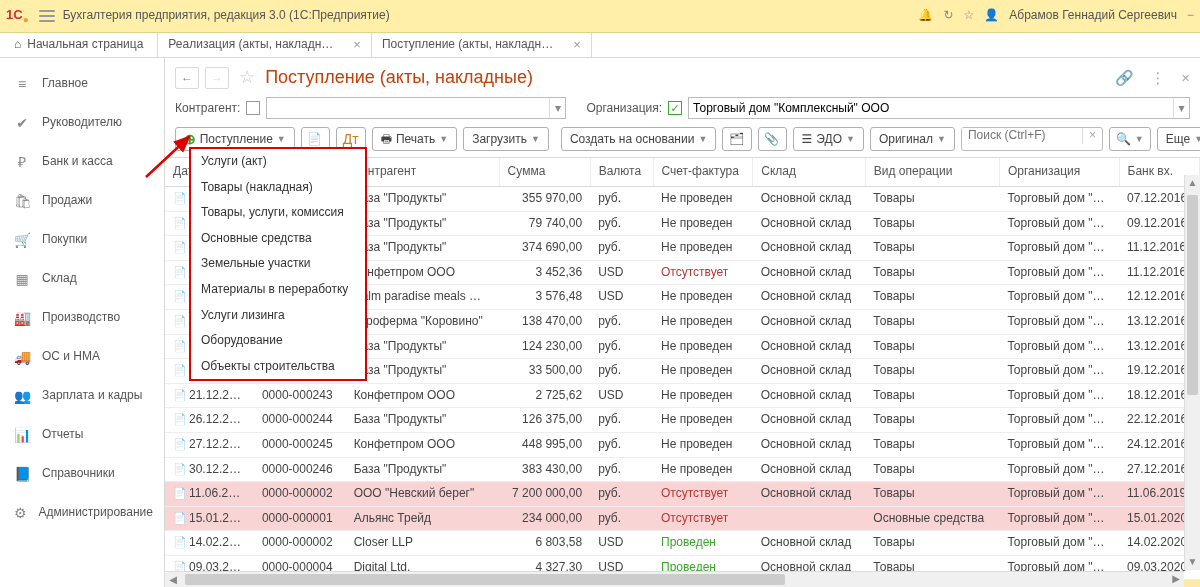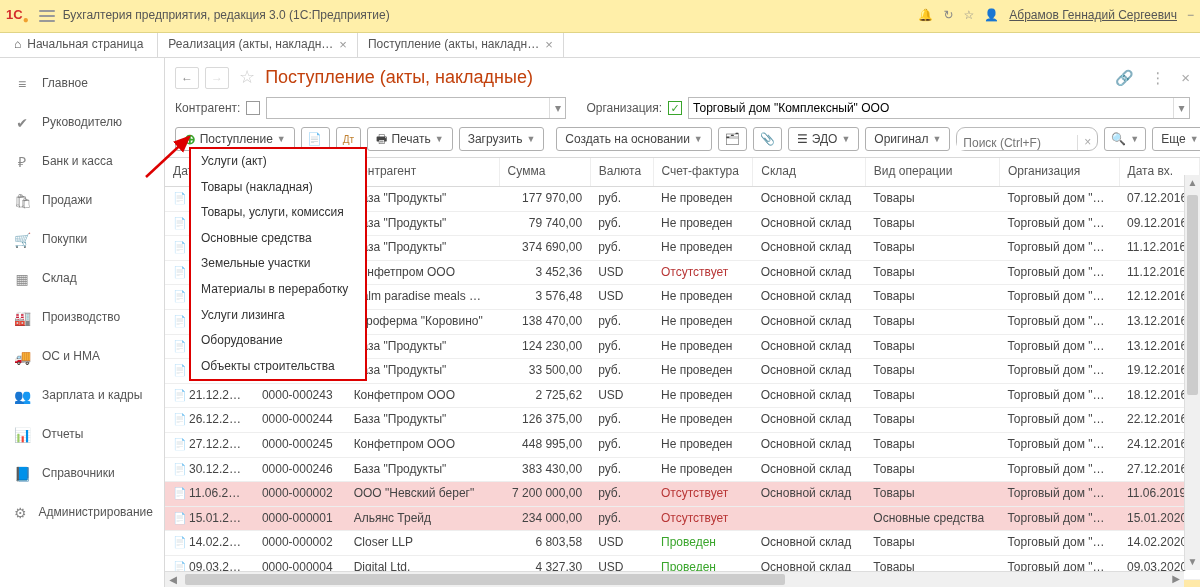--- a/index.html
+++ b/index.html
@@ -22,25 +22,25 @@
   
   .top-bar{height:25px;background:var(--header-bg);display:flex;align-items:center;padding:16px 6px;border-bottom:1px solid #e0d486;}
   .logo{font-weight:bold;color:#d42c2c;font-size:13px;margin-right:2px;}
   .logo sub{color:#f0a030;font-size:10px;}
   .menu-ico{width:16px;height:12px;display:inline-flex;flex-direction:column;justify-content:space-between;margin:0 8px;cursor:pointer;}
   .menu-ico span{height:2px;background:#999;border-radius:1px;}
   .app-title{color:#555;font-size:12px;}
   .top-spacer{flex:1;}
   .top-icons{display:flex;align-items:center;gap:10px;color:#888;}
   .top-icons .ico, .top-icons .user{cursor:pointer;}
-  .user{color:#555;text-decoration:underline;}
+  .user{color:#555;}
   
   .tabs-bar{height:25px;background:#fff;display:flex;align-items:stretch;border-bottom:1px solid var(--border-light);}
   .home-tab{display:flex;align-items:center;padding:0 14px;border-right:1px solid var(--border-light);gap:6px;color:#555;cursor:pointer;}
-  .tab{display:flex;align-items:center;padding:0 10px;border-right:1px solid var(--border-light);gap:6px;color:#555;cursor:pointer;background:#fff;justify-content:center;}
+  .tab{display:flex;align-items:center;padding:0 10px;border-right:1px solid var(--border-light);gap:20px;color:#555;cursor:pointer;background:#fff;justify-content:center;}
   .tab .close{color:#999;cursor:pointer;font-size:13px;}
   
   .main{display:flex;height:537px;}
   .sidebar{width:165px;background:#fff;border-right:1px solid var(--border-light);padding-top:6px;overflow:hidden;}
   .side-item{display:flex;align-items:center;gap:12px;padding:0 14px;height:39px;color:#555;cursor:pointer;}
   .side-ico{width:16px;height:16px;display:inline-block;color:#888;text-align:center;font-size:14px;line-height:16px;}
   
   .content{flex:1;display:flex;flex-direction:column;overflow:hidden;position:relative;}
   .page-head{display:flex;align-items:center;padding:8px 10px 4px;gap:6px;}
   .nav-btn{width:24px;height:22px;border:1px solid var(--border-light);background:#fff;display:inline-flex;align-items:center;justify-content:center;cursor:pointer;border-radius:2px;color:#888;}
@@ -55,21 +55,21 @@
   .check-on{width:14px;height:14px;border:1px solid var(--green);display:inline-flex;align-items:center;justify-content:center;color:var(--green);font-size:11px;}
   .combo{border:1px solid #bbb;height:22px;display:flex;align-items:center;background:#fff;}
   .combo input{border:none;outline:none;height:100%;padding:0 4px;font:12px Arial;flex:1;}
   .combo .drop{width:16px;text-align:center;color:#888;cursor:pointer;border-left:1px solid #ddd;height:100%;display:flex;align-items:center;justify-content:center;}
   
   .toolbar{display:flex;align-items:center;padding:0 10px 6px;gap:6px;flex-wrap:nowrap;}
   .tbtn{height:24px;border:1px solid var(--toolbar-btn-border);background:var(--toolbar-btn-bg);border-radius:3px;display:inline-flex;align-items:center;padding:0 8px;gap:4px;cursor:pointer;color:#444;font-size:12px;white-space:nowrap;}
   .tbtn.icon-only{padding:0 6px;}
   .tbtn .caret{font-size:9px;color:#888;}
   .tbtn.green-ico .plus{color:var(--green);font-weight:bold;font-size:14px;}
-  .search-box{flex:0 0 auto;border:1px solid #bbb;height:24px;display:flex;align-items:flex-end;border-radius:9px;margin-left:auto;}
+  .search-box{flex:0 0 auto;border:1px solid #bbb;height:24px;display:flex;align-items:flex-start;border-radius:3px;margin-left:auto;}
   .search-box input{border:none;outline:none;padding:0 6px;width:120px;font:12px Arial;color:#999;}
   .search-box .x{width:20px;text-align:center;color:#aaa;cursor:pointer;border-left:1px solid #ddd;}
   
   .table-wrap{flex:1;overflow:auto;border-top:1px solid var(--border-light);position:relative;}
   table{border-collapse:collapse;width:100%;font-size:12px;}
   th{background:#fff;border-bottom:1px solid var(--border-light);border-right:1px solid #eee;text-align:left;padding:6px 8px;color:#555;font-weight:normal;position:sticky;top:0;white-space:nowrap;}
   td{border-bottom:1px solid #eee;padding:4px 8px;white-space:nowrap;color:#444;}
   td.num{text-align:right;}
   tr.err{background:var(--row-error);}
   tr.sel{background:var(--row-selected);}
@@ -210,21 +210,21 @@
     <div class="toolbar">
       <span class="tbtn green-ico">
         <span class="plus">⊕</span>
         <span>Поступление</span>
         <span class="caret">▼</span>
       </span>
       <span class="tbtn icon-only">
           <span style="color:#39a52b">📄</span>
         </span>
       <span class="tbtn icon-only">
-          <span style="color:#c08030;font-size:10px">Дт<br></span>
+          <span style="color:#c08030;font-size:14px">Дт<br></span>
         </span>
       <span class="tbtn">
         <span>🖶</span>
         <span>Печать</span>
         <span class="caret">▼</span>
       </span>
       <span class="tbtn">
         <span>Загрузить</span>
         <span class="caret">▼</span>
       </span>
@@ -269,29 +269,29 @@
             <tr id="thead-row">
               <th>Дата</th>
               <th>Номер</th>
               <th>Контрагент</th>
               <th>Сумма</th>
               <th>Валюта</th>
               <th>Счет-фактура</th>
               <th>Склад</th>
               <th>Вид операции</th>
               <th>Организация</th>
-              <th>Дата вх.</th>
+              <th>Банк вх.</th>
             </tr>
           </thead>
         <tbody id="tbody">
             <tr>
               <td><span class="doc-ico">📄</span></td>
               <td></td>
               <td>База "Продукты"</td>
-              <td class="num">177 970,00</td>
+              <td class="num">355 970,00</td>
               <td>руб.</td>
               <td class="">Не проведен</td>
               <td>Основной склад</td>
               <td>Товары</td>
               <td>Торговый дом "…</td>
               <td>07.12.2016</td>
             </tr>
             <tr>
               <td><span class="doc-ico">📄</span></td>
               <td></td>

